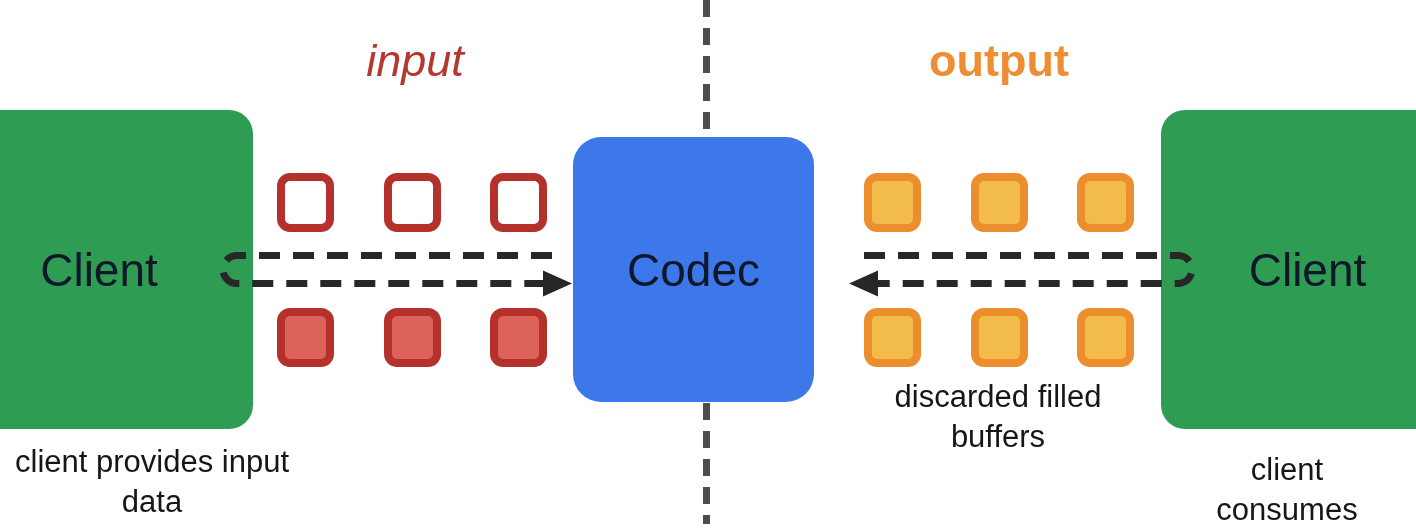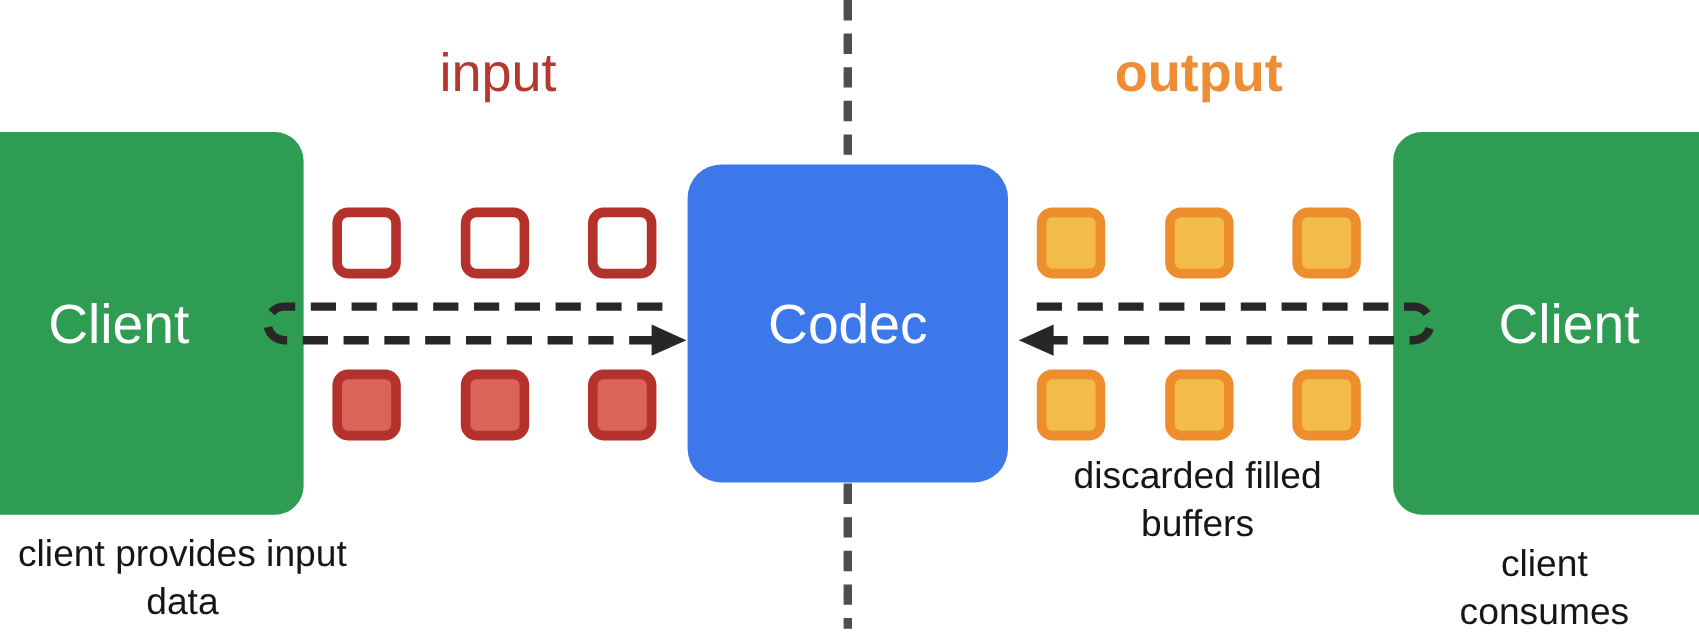--- a/index.html
+++ b/index.html
@@ -7,30 +7,30 @@
     --red-border:#B5312B; --red-fill:#DB635A;
     --orange-border:#EC8D2E; --orange-fill:#F3BC4A;
     --input-label:#B43730; --output-label:#EE8D33;
     --arrow-color:#272727; --divider-color:#4D4D4D; --caption:#161616;
   }
   *{margin:0;padding:0;box-sizing:border-box;}
   body{background:#fff;font-family:"Liberation Sans",sans-serif;}
   .canvas{position:relative;width:1416px;height:532px;background:#ffffff;overflow:hidden;}
 
   .node{position:absolute;display:flex;align-items:center;justify-content:center;
-        color:#ffffff;font-size:46px;}
+        color:#0f172a;font-size:46px;}
   .client-left{left:0;top:110px;width:253px;height:319px;background:var(--green);
         border-radius:0 24px 24px 0;padding-right:55px;}
   .client-right{left:1161px;top:110px;width:255px;height:319px;background:var(--green);
         border-radius:24px 0 0 24px;padding-left:38px;}
-  .codec{left:573px;top:137px;width:267px;height:265px;background:var(--blue);
+  .codec{left:573px;top:137px;width:241px;height:265px;background:var(--blue);
         border-radius:28px;}
 
   .stage-label{position:absolute;font-size:45px;line-height:1;transform:translateX(-50%);}
-  .input-label{left:415px;top:38px;color:var(--input-label);}
+  .input-label{left:415px;top:38px;color:var(--input-label);font-style:italic;}
   .output-label{left:999px;top:38px;color:var(--output-label);font-weight:bold;}
 
   .buffer-row{position:absolute;display:flex;gap:49.5px;}
   .row-empty-input{left:277px;top:173px;}
   .row-filled-input{left:277px;top:308px;}
   .row-fresh-output{left:864px;top:173px;}
   .row-discarded-output{left:864px;top:308px;}
   .square{width:57px;height:59px;border:8px solid;border-radius:13px;}
   .empty-red{border-color:var(--red-border);background:#ffffff;}
   .filled-red{border-color:var(--red-border);background:var(--red-fill);}

